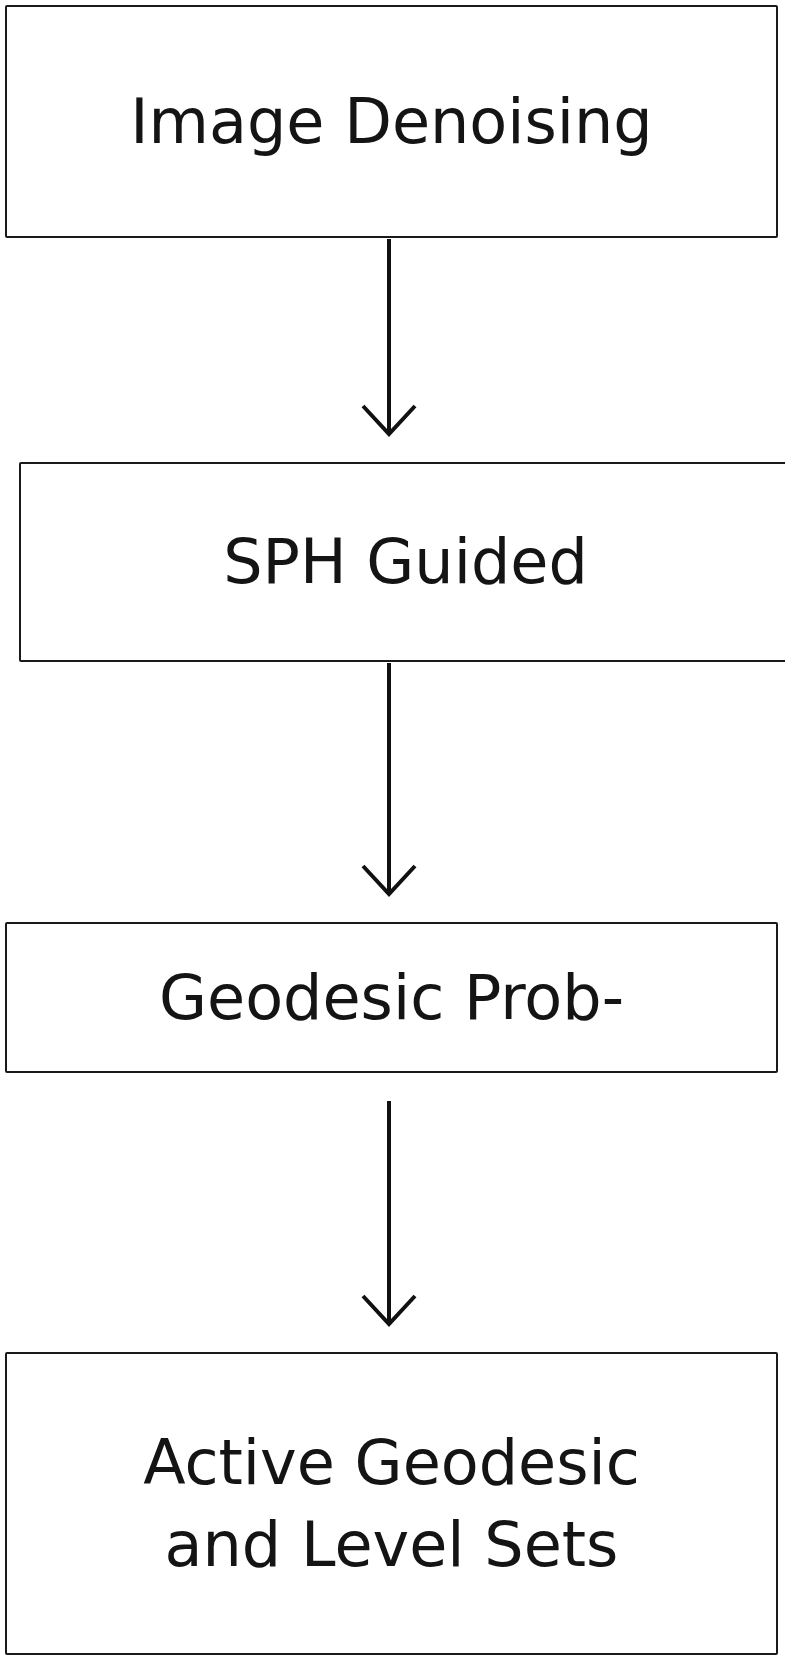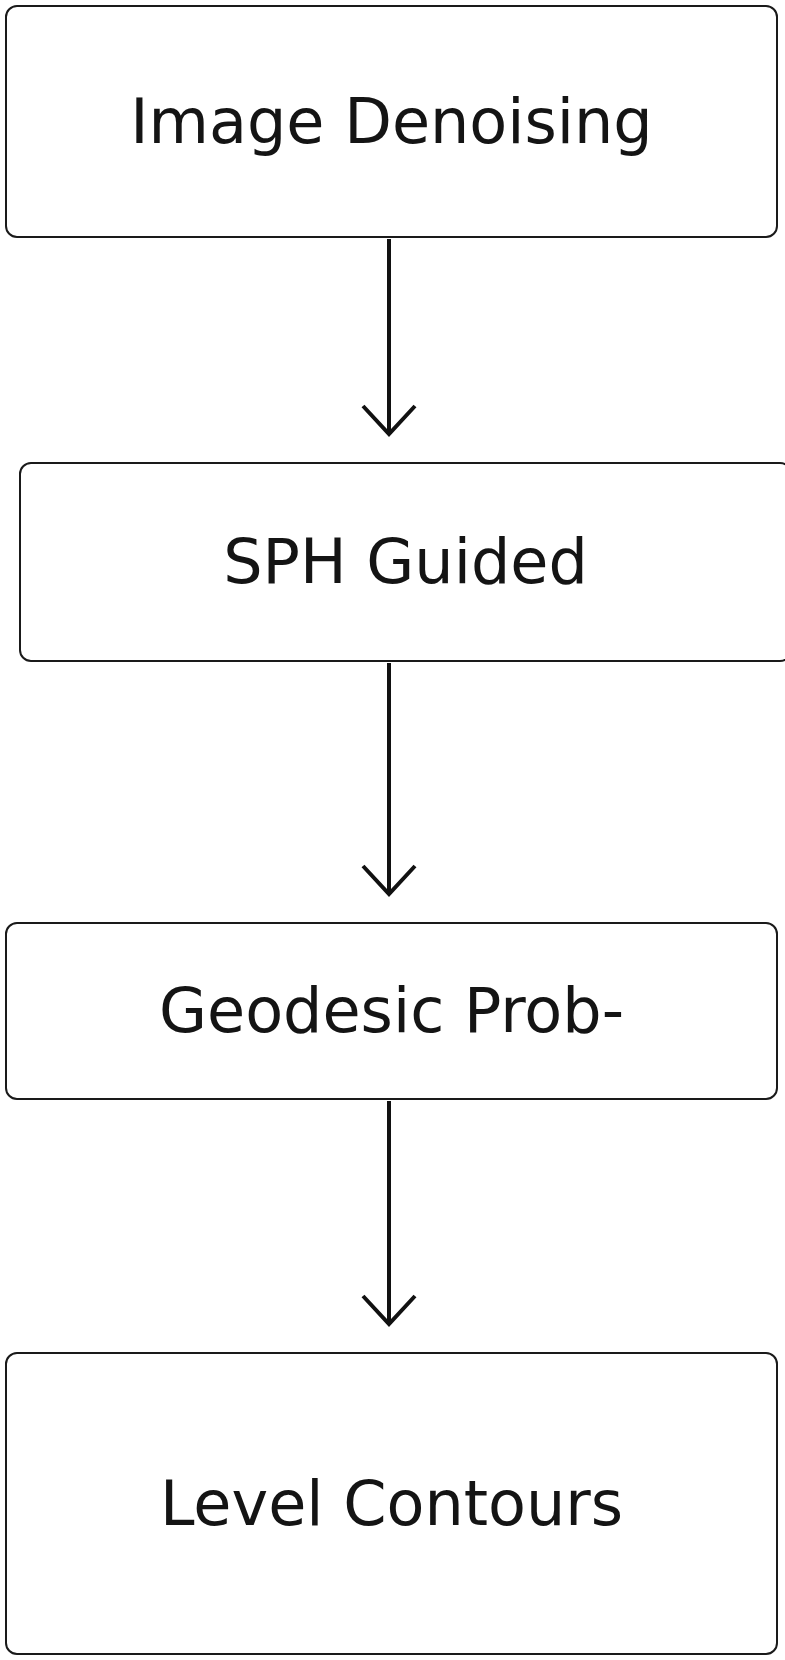--- a/index.html
+++ b/index.html
@@ -19,42 +19,42 @@
     background: #ffffff;
     overflow: hidden;
   }
 
   
   .node {
     position: absolute;
     box-sizing: border-box;
     background: #ffffff;
     border: 2px solid #1a1a1a;
-    border-radius: 12px;
+    border-radius: 2px;
     display: flex;
     flex-direction: column;
     align-items: center;
     justify-content: center;
     text-align: center;
   }
 
   .node-label {
     display: block;
     color: #141414;
     font-family: "DejaVu Sans", sans-serif;
     font-size: 62px;
     line-height: 1.32;
     letter-spacing: 0px;
     white-space: nowrap;
   }
 
   
   #node-denoise      { left: 5px;  top: 5px;    width: 773px; height: 233px; }
   #node-edge         { left: 19px;  top: 462px;  width: 773px; height: 200px; }
-  #node-probmap      { left: 5px;  top: 922px;  width: 773px; height: 178px; }
+  #node-probmap      { left: 5px;  top: 922px;  width: 773px; height: 151px; }
   #node-contours     { left: 5px;  top: 1352px; width: 773px; height: 303px; }
 
   
   .connector {
     position: absolute;
     left: 0;
     top: 0;
     width: 785px;
     height: 1660px;
     pointer-events: none;
@@ -101,16 +101,17 @@
 
   <div class="node" id="node-edge">
     <span class="node-label">SPH Guided</span>
   </div>
 
   <div class="node" id="node-probmap">
     <span class="node-label">Geodesic Prob-</span>
   </div>
 
   <div class="node" id="node-contours">
-    <span class="node-label">Level Contours</span>
+    <span class="node-label">Active Geodesic</span>
+    <span class="node-label">and Level Sets</span>
   </div>
 
 </div>
 
 </body></html>

